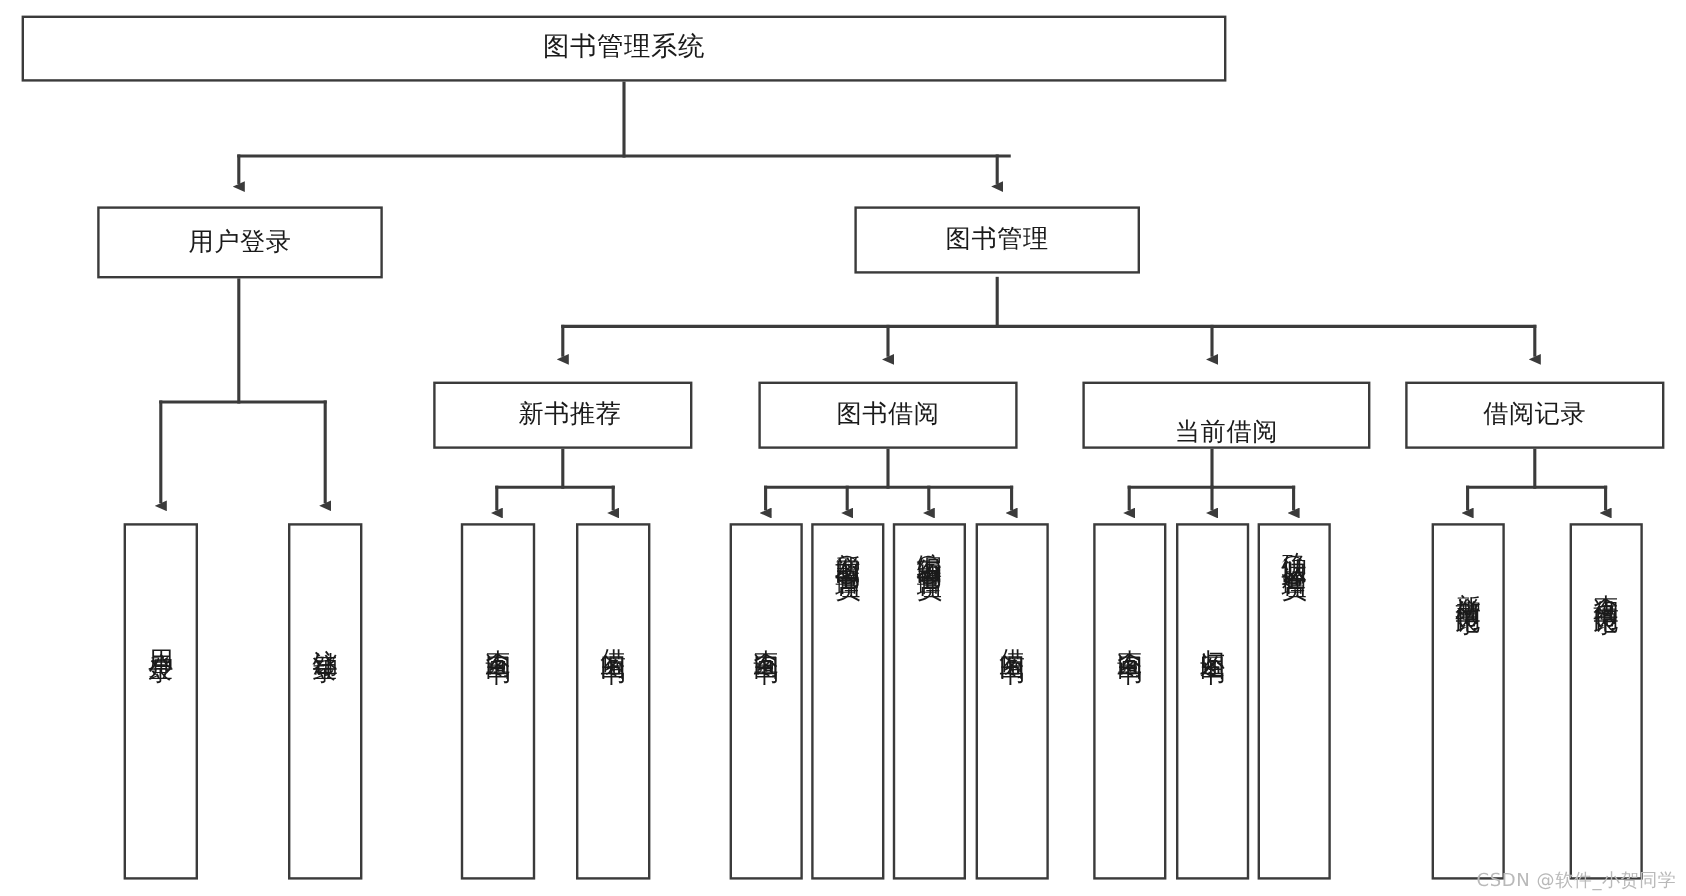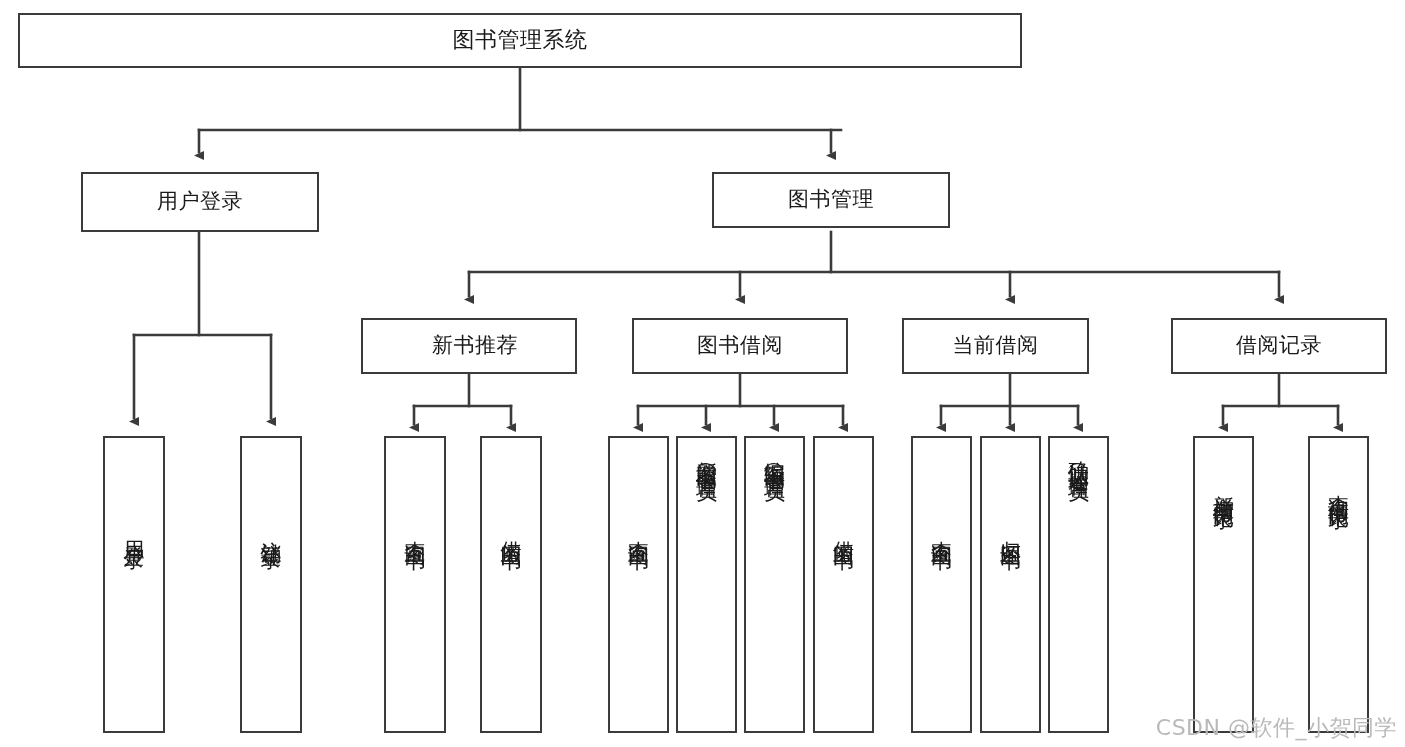--- a/index.html
+++ b/index.html
@@ -56,21 +56,21 @@
     text-orientation: upright;
     letter-spacing: 3px;
     line-height: 1.05;
     white-space: nowrap;
     text-align: center;
   }
   .watermark {
     position: absolute;
     right: 8px;
     bottom: 4px;
-    font-size: 22px;
+    font-size: 15px;
     color: #b9b9b9;
     white-space: nowrap;
     pointer-events: none;
     letter-spacing: 0.5px;
   }
 </style>
 </head>
 <body>
 
 <div id="diagram-root">
@@ -135,21 +135,21 @@
   <div class="node-box" style="left:712px; top:172px; width:238px; height:56px;">
     <span class="node-label-h">图书管理</span>
   </div>
 
   <div class="node-box" style="left:361px; top:318px; width:216px; height:56px;padding-left:12px;">
     <span class="node-label-h">新书推荐</span>
   </div>
   <div class="node-box" style="left:632px; top:318px; width:216px; height:56px;">
     <span class="node-label-h">图书借阅</span>
   </div>
-  <div class="node-box" style="left:902px; top:318px; width:187px; height:56px;">
+  <div class="node-box" style="left:902px; top:318px; width:240px; height:56px;align-items:flex-end;">
     <span class="node-label-h">当前借阅</span>
   </div>
   <div class="node-box" style="left:1171px; top:318px; width:216px; height:56px;justify-content:center;">
     <span class="node-label-h">借阅记录</span>
   </div>
 
   <div class="node-box vertical" style="left:103px; top:436px; width:62px; height:297px; padding-top:86px;">
     <span class="node-label-v">用户登录</span>
   </div>
   <div class="node-box vertical" style="left:240px; top:436px; width:62px; height:297px; padding-top:86px;">

